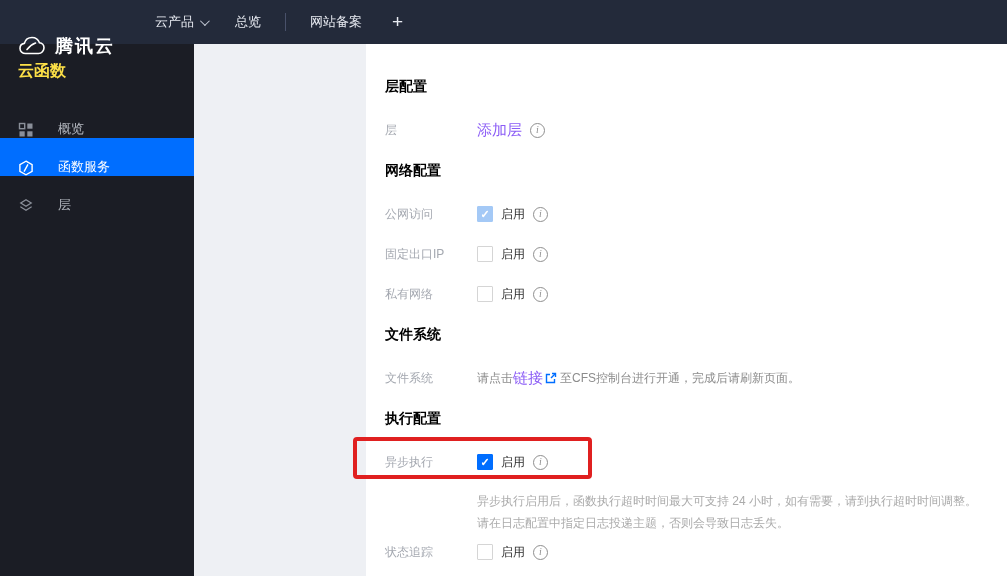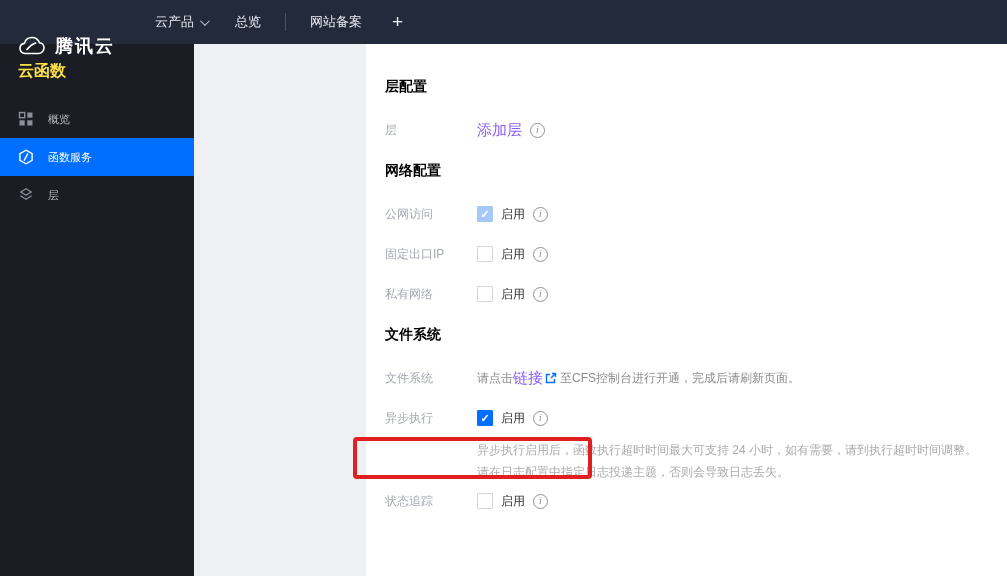--- a/index.html
+++ b/index.html
@@ -28,22 +28,22 @@
   .nav-divider { width:1px; height:18px; background:#49516a; margin:0 10px; }
   .nav-plus { font-size:19px; padding:0 16px; color:#e8ebf2; font-weight:400; }
 
   
   .sidebar {
     position:absolute; top:44px; left:0; width:194px; bottom:0;
     background:#1b1d25; z-index:1;
   }
   .sidebar-title { color:#fde047; font-size:16px; font-weight:700; padding:17px 18px 18px; }
   .side-item {
-    height:38px; display:flex; align-items:center; gap:14px; padding-left:18px;
-    color:#b7bbc3; font-size:11px; cursor:pointer;
+    height:38px; display:flex; align-items:flex-end; gap:24px; padding-left:18px;
+    color:#b7bbc3; font-size:13px; cursor:pointer;
   }
   .side-item.active { background:#006eff; color:#fff; }
   .side-icon { width:16px; height:16px; display:inline-flex; flex-shrink:0; }
 
   
   .graypanel { position:absolute; top:44px; left:194px; width:172px; bottom:0; background:#eef0f4; }
 
   
   .content {
     position:absolute; top:44px; left:366px; right:0; bottom:0; background:#fff;
@@ -68,21 +68,21 @@
   .info-icon {
     width:15px; height:15px; border:1.2px solid #8f8f8f; border-radius:50%;
     color:#8f8f8f; font-size:10px; line-height:1; display:inline-flex;
     align-items:center; justify-content:center; margin-left:8px;
     font-family:"Liberation Serif", serif; font-style:italic; cursor:pointer; flex-shrink:0;
   }
   .ext-icon { margin:0 3px 0 2px; display:inline-flex; }
 
   .help-text {
     font-size:12px; color:#ababab; line-height:22px;
-    margin:11px 0 8px 92px;
+    margin:18px 0 8px 92px;
   }
 
   .async-wrap { position:relative; }
 
   
   .red-box {
     position:absolute; left:353px; top:437px; width:239px; height:42px;
     border:4px solid #e02020; border-radius:4px; z-index:10; pointer-events:none;
   }
 </style>
@@ -195,20 +195,21 @@
         <svg width="12" height="12" viewBox="0 0 12 12" fill="none">
           <path d="M5 2.5H1.5v8h8V7" stroke="#006eff" stroke-width="1.4"></path>
           <path d="M7 1.5h3.5V5" stroke="#006eff" stroke-width="1.4"></path>
           <path d="M10.2 1.8 6 6" stroke="#006eff" stroke-width="1.4"></path>
         </svg>
       </span>
       <span>至CFS控制台进行开通，完成后请刷新页面。</span>
     </span>
   </div>
 
+  <div class="section-title">执行配置</div>
   <div class="async-wrap">
     <div class="row" style="margin-bottom:0;">
       <span class="row-label">异步执行</span>
       <span class="checkbox checked">
           <span class="tick">✓</span>
         </span>
       <span class="enable-text">启用</span>
       <span class="info-icon">i</span>
     </div>
     <div class="help-text">

